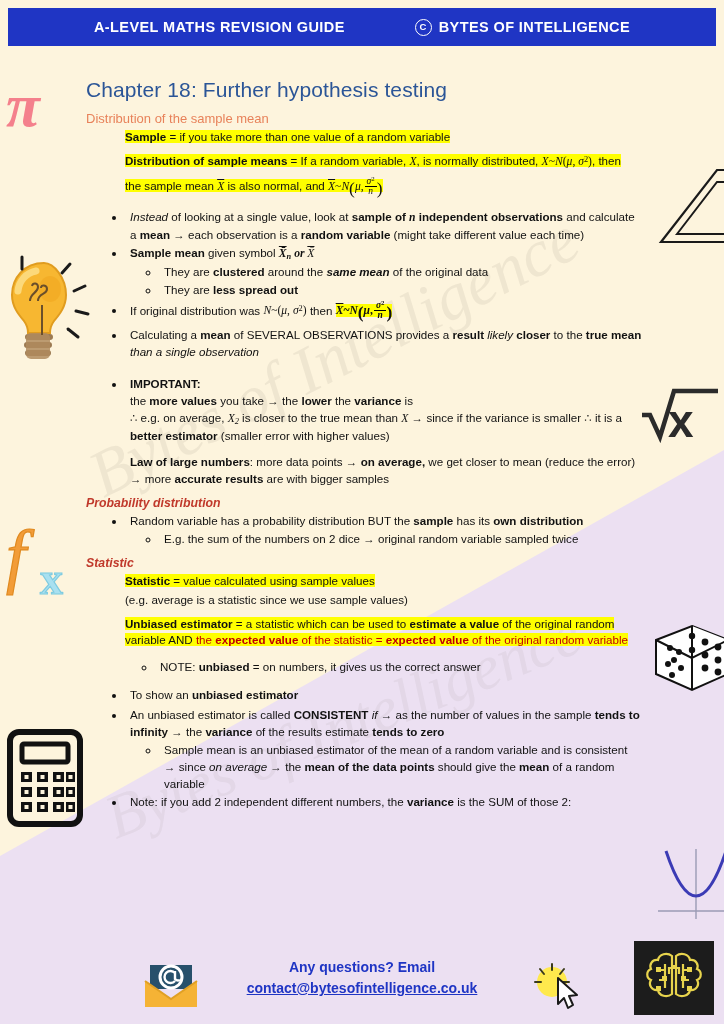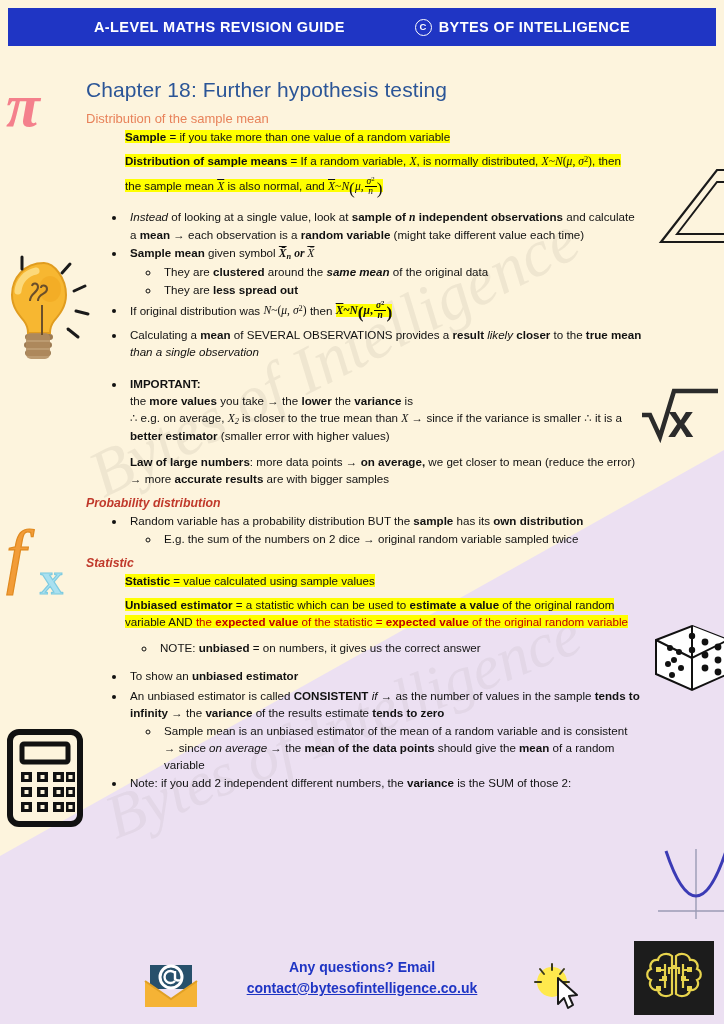--- a/index.html
+++ b/index.html
@@ -290,20 +290,21 @@
       </li>
     </ul>
 
     <div class="gap-s"></div>
 
     <div class="sec-head red">Statistic</div>
 
     <p class="line">
       <span class="hl"><b>Statistic</b><span> = value calculated using sample values</span></span>
     </p>
+    <p class="line">(e.g. average is a statistic since we use sample values)</p>
 
     <div class="gap-s"></div>
 
     <p class="line">
       <span class="hl"><b>Unbiased estimator</b><span> = a statistic which can be used to </span><b>estimate a value</b><span> of the original random variable AND </span><span class="hl-red" style="font-weight:normal;">the </span><span class="hl-red">expected value</span><span class="hl-red" style="font-weight:normal;"> of the statistic = </span><span class="hl-red">expected value</span><span class="hl-red" style="font-weight:normal;"> of the original random variable</span></span>
     </p>
 
     <div class="gap-s"></div>
 
     <ul class="l1" style="list-style:none;padding-left:40px;">

